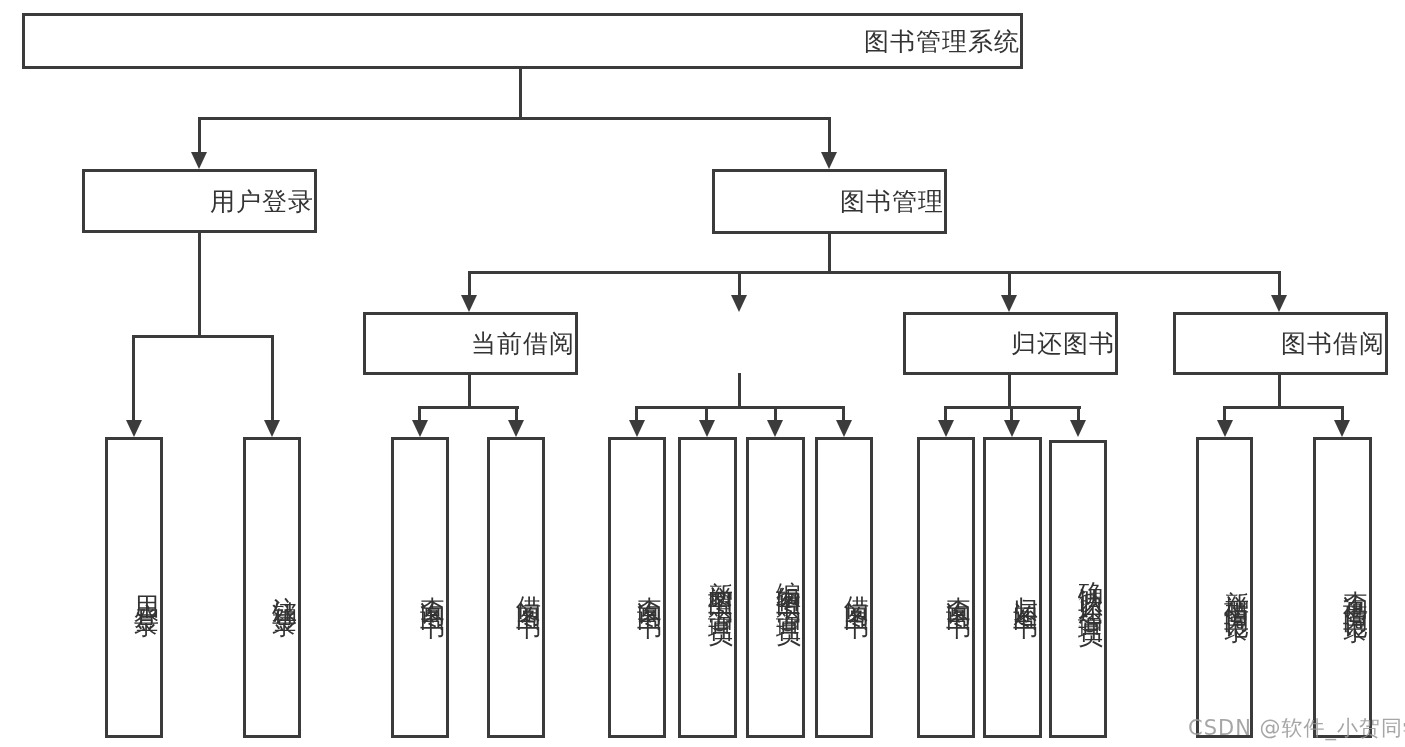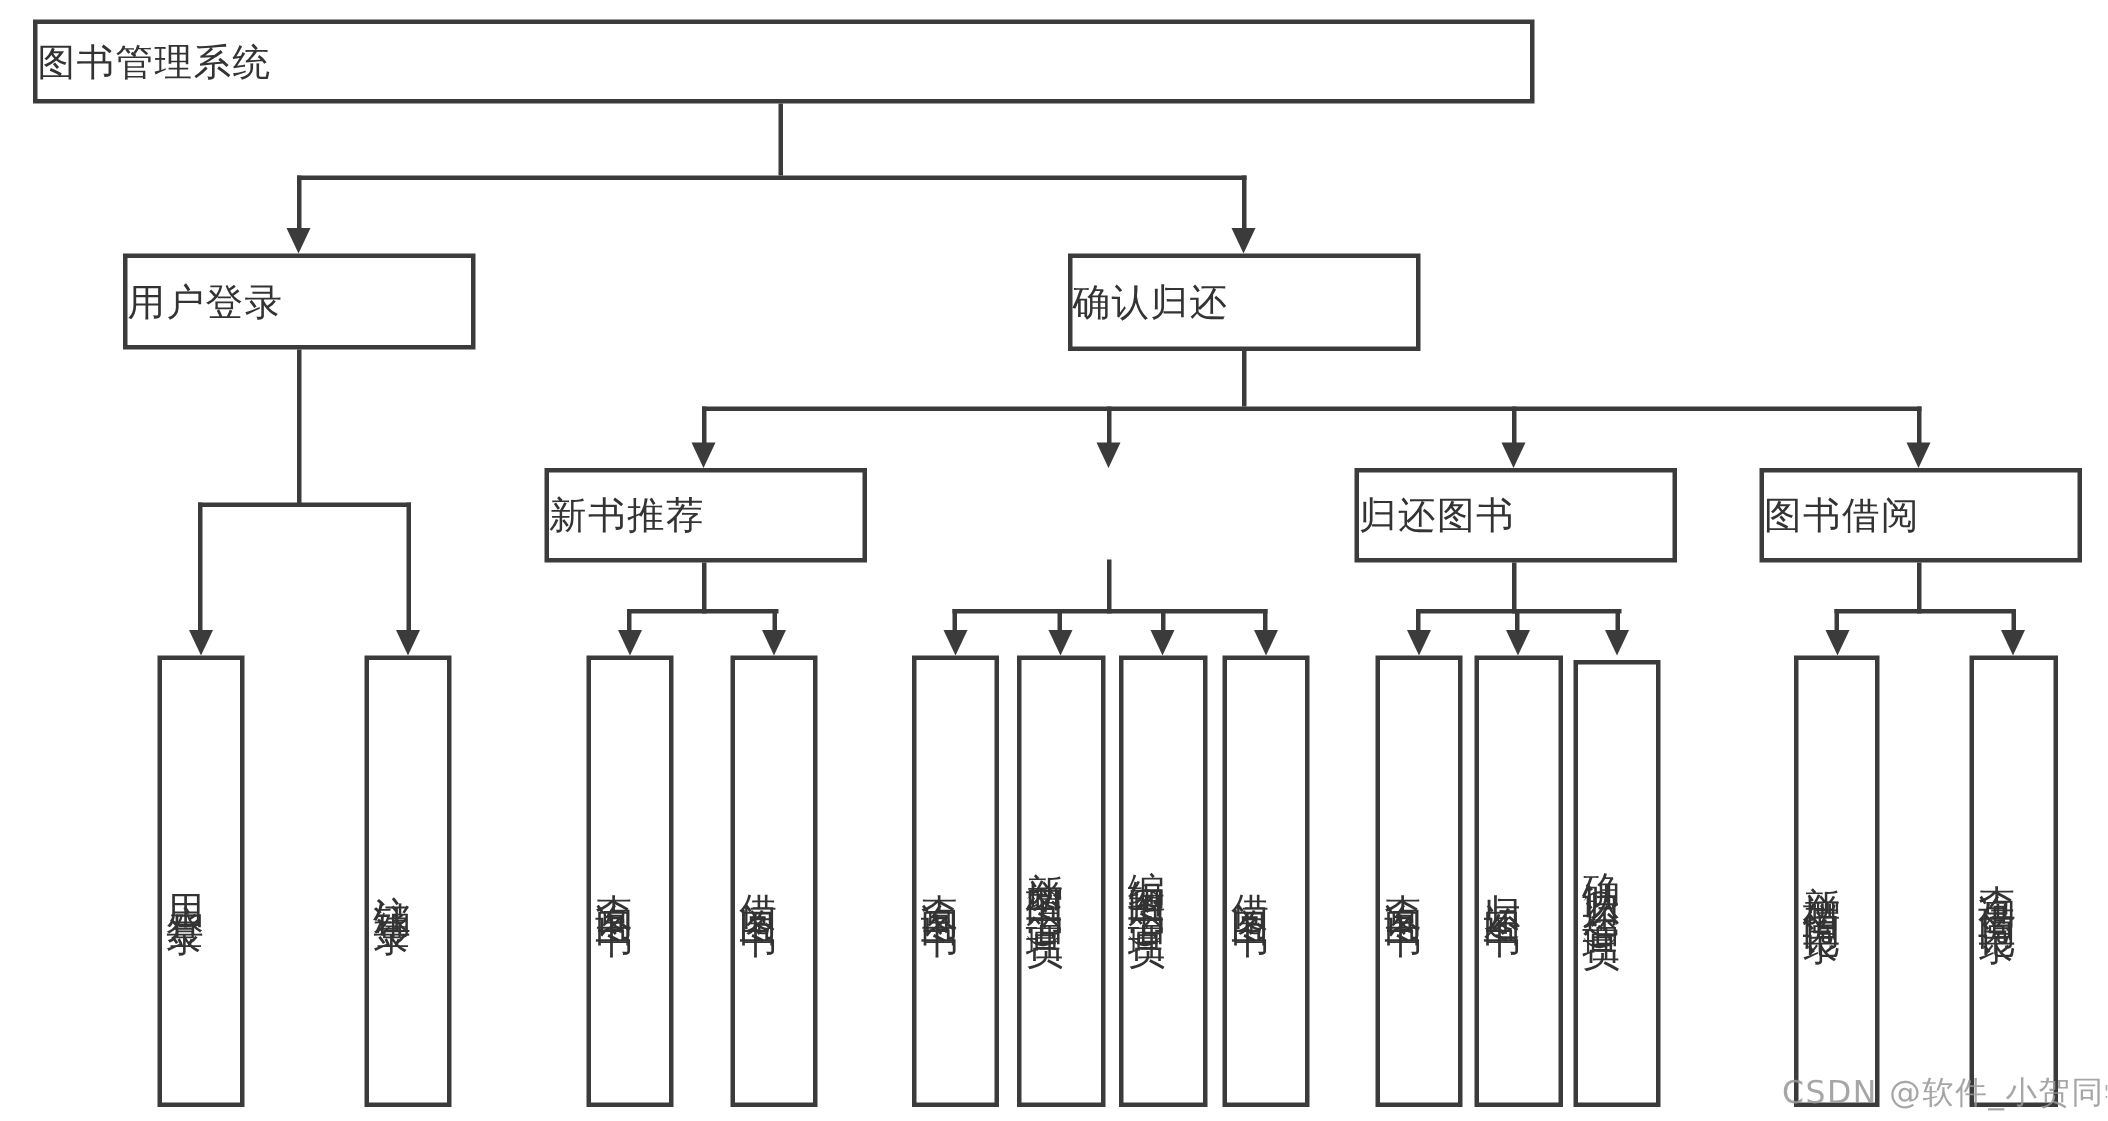--- a/index.html
+++ b/index.html
@@ -2,21 +2,21 @@
 <html><head>
 <meta charset="utf-8">
 <style>
   html,body { margin:0; padding:0; background:#ffffff; }
   .canvas {
     position:relative; width:1405px; height:747px; background:#ffffff;
     font-family:"DejaVu Sans","Liberation Sans",sans-serif; overflow:hidden;
   }
   .box {
     position:absolute; box-sizing:border-box; background:#ffffff;
-    border:3px solid #3b3b3b; display:flex; align-items:center; justify-content:flex-start;
+    border:3px solid #3b3b3b; display:flex; align-items:center; justify-content:flex-end;
     color:#333333; z-index:2;
   }
   .hbox { font-size:25px; letter-spacing:1px; }
   .vtext {
     writing-mode:vertical-rl; 
     font-size:25px; letter-spacing:6px; line-height:1.15; color:#333333; text-align:center;
   }
   .hline,.vline { position:absolute; background:#3b3b3b; z-index:1; }
   .hline { height:3px; }
   .vline { width:3px; }
@@ -43,36 +43,36 @@
   <div class="hline" style="left:198px;top:117px;width:633px"></div>
   <div class="vline" style="left:198px;top:117px;height:37px"></div>
   <div class="ah" style="left:191px;top:152px"></div>
   <div class="vline" style="left:828px;top:117px;height:37px"></div>
   <div class="ah" style="left:821px;top:152px"></div>
 
   <div class="box hbox" style="left:82px;top:169px;width:235px;height:64px">
     <span>用户登录</span>
   </div>
   <div class="box hbox" style="left:712px;top:169px;width:235px;height:65px">
-    <span>确认归还</span>
+    <span>图书管理</span>
   </div>
 
   <div class="vline" style="left:828px;top:231px;height:40px"></div>
   <div class="hline" style="left:468px;top:271px;width:813px"></div>
   <div class="vline" style="left:468px;top:271px;height:26px"></div>
   <div class="ah" style="left:461px;top:295px"></div>
   <div class="vline" style="left:738px;top:271px;height:26px"></div>
   <div class="ah" style="left:731px;top:295px"></div>
   <div class="vline" style="left:1008px;top:271px;height:26px"></div>
   <div class="ah" style="left:1001px;top:295px"></div>
   <div class="vline" style="left:1278px;top:271px;height:26px"></div>
   <div class="ah" style="left:1271px;top:295px"></div>
 
   <div class="box hbox" style="left:363px;top:312px;width:215px;height:63px">
-    <span>新书推荐</span>
+    <span>当前借阅</span>
   </div>
   <div class="box hbox" style="left:903px;top:312px;width:215px;height:63px">
     <span>归还图书</span>
   </div>
   <div class="box hbox" style="left:1173px;top:312px;width:215px;height:63px">
     <span>图书借阅</span>
   </div>
 
   <div class="vline" style="left:198px;top:231px;height:107px"></div>
   <div class="hline" style="left:132px;top:335px;width:142px"></div>

